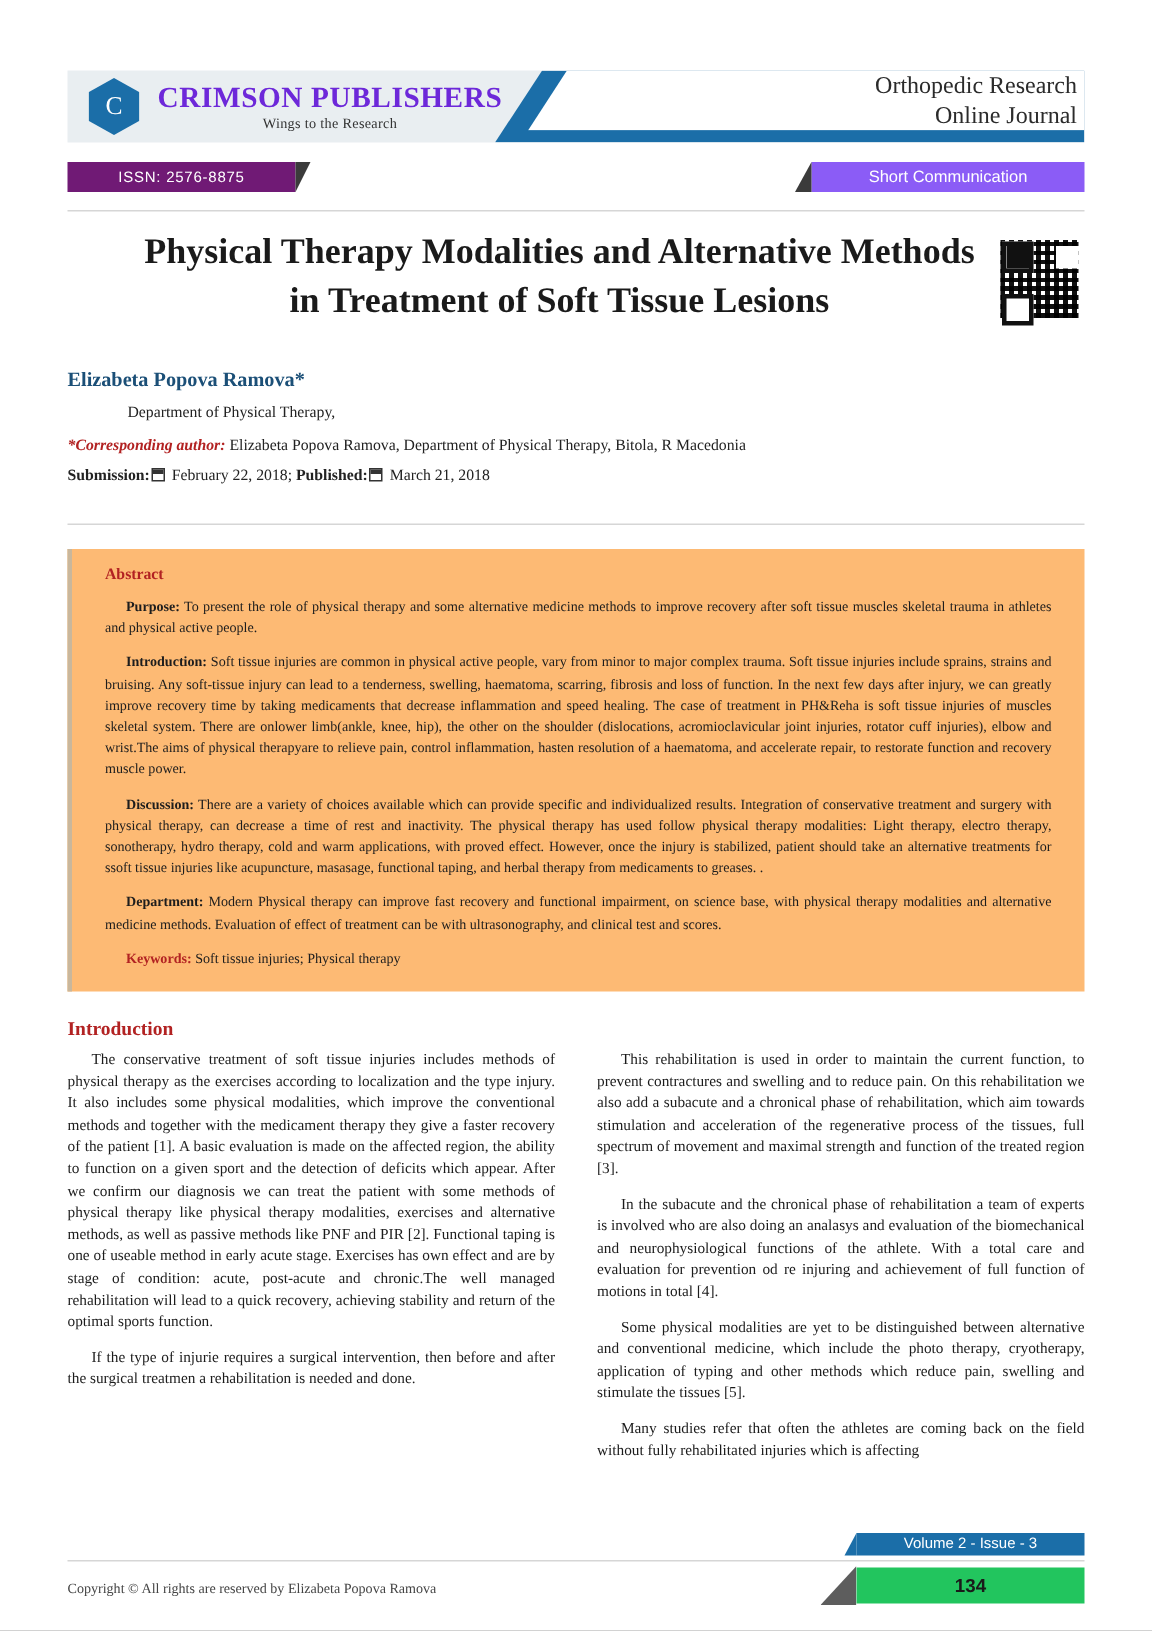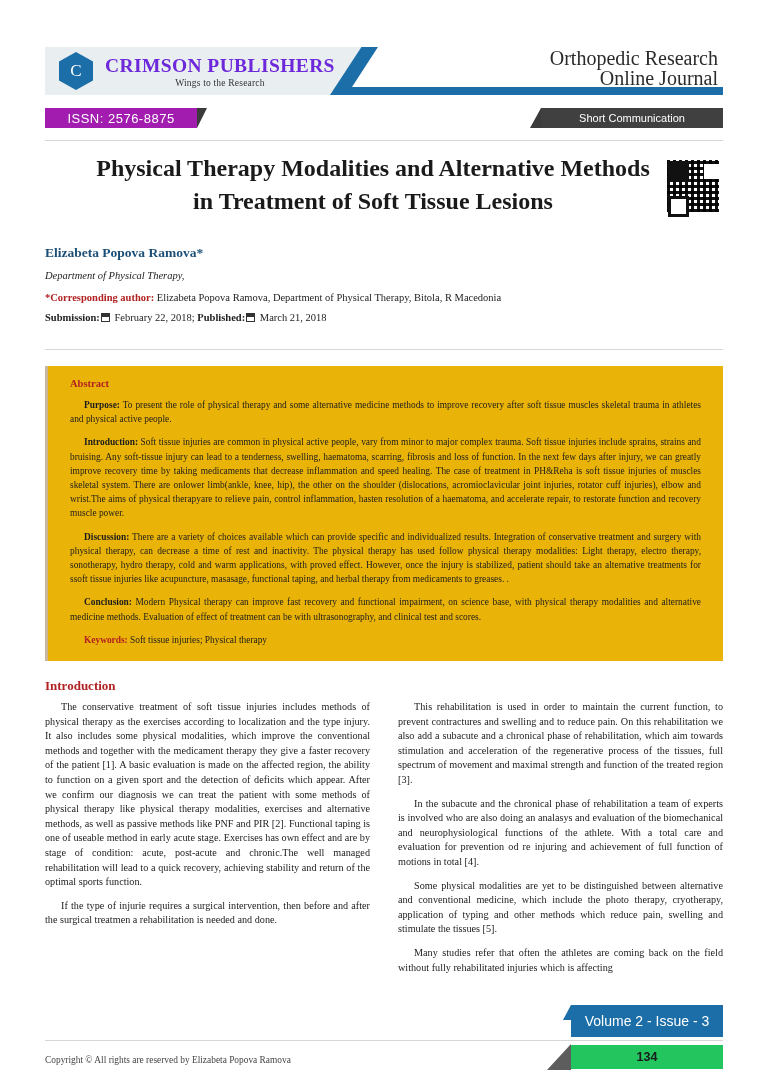--- a/index.html
+++ b/index.html
@@ -64,47 +64,47 @@
   }
   .brand-sub {
     font-size: 9.5px; color: #333; text-align: center;
     margin-top: 1px; letter-spacing: .2px;
   }
   .journal-title {
     position: absolute;
     right: 50px; top: 48px;
     text-align: right;
     color: #2b2b2b;
-    font-size: 20px;
+    font-size: 16px;
     line-height: 20px;
   }
   .issn-bar {
     position: absolute;
     left: 45px; top: 108px;
     width: 152px; height: 20px;
-    background: #a21caf;
+    background: #701a75;
     color: #fff;
-    font-size: 13px;
+    font-size: 10px;
     letter-spacing: .5px;
     display: flex; align-items: center; justify-content: center;
     font-family: "Liberation Sans", sans-serif;
   }
   .issn-bar::after {
     content: "";
     position: absolute;
     right: -10px; top: 0;
     width: 0; height: 0;
     border-top: 20px solid #3b3b3b;
     border-right: 10px solid transparent;
   }
   .sc-bar {
     position: absolute;
     right: 45px; top: 108px;
     width: 182px; height: 20px;
-    background: #404040;
+    background: #8b5cf6;
     color: #fff;
     font-size: 11px;
     display: flex; align-items: center; justify-content: center;
     font-family: "Liberation Sans", sans-serif;
   }
   .sc-bar::before {
     content: "";
     position: absolute;
     left: -11px; top: 0;
     width: 0; height: 0;
@@ -158,26 +158,26 @@
     color: #222;
   }
   .author-name {
     color: #1b4f77;
     font-size: 13.5px;
     font-weight: bold;
     font-family: "Liberation Serif", serif;
     margin-bottom: 9px;
   }
   .author-dept {
-    font-style: italic;
     font-size: 10.5px;
     margin-bottom: 11px;
+    margin-left: 40px;
   }
   .corr-line { font-size: 10.5px; margin-bottom: 9px; }
-  .corr-label { color: #b22222; font-weight: bold; }
+  .corr-label { color: #b22222; font-weight: bold; font-style: italic; }
   .submission { font-size: 10.5px; }
   .submission b { font-weight: bold; }
   .cal {
     display: inline-block;
     width: 9px; height: 9px;
     border: 1px solid #333;
     position: relative;
     margin: 0 2px -1px 1px;
     background: #fff;
   }
@@ -190,21 +190,21 @@
   .auth-rule {
     position: absolute;
     left: 45px; right: 45px; top: 349px;
     height: 1px; background: #d6d6d6;
   }
 
   
   .abstract {
     position: absolute;
     left: 45px; right: 45px; top: 366px;
-    background: #eab308;
+    background: #fdba74;
     border-left: 3px solid #c9b79c;
     padding: 12px 22px 14px 22px;
   }
   .abs-head {
     color: #b22222;
     font-weight: bold;
     font-size: 10.5px;
     margin-bottom: 9px;
     font-family: "Liberation Serif", serif;
   }
@@ -242,24 +242,24 @@
     text-align: justify;
     color: #1b1b1b;
     margin: 0 0 9px 0;
     text-indent: 16px;
   }
 
   
   .vol-bar {
     position: absolute;
     right: 45px; bottom: 50px;
-    width: 152px; height: 32px;
+    width: 152px; height: 15px;
     background: #1b6ea8;
     color: #fff;
-    font-size: 14px;
+    font-size: 10px;
     display: flex; align-items: center; justify-content: center;
     font-family: "Liberation Sans", sans-serif;
   }
   .vol-bar::before {
     content: "";
     position: absolute;
     left: -8px; top: 0;
     width: 0; height: 0;
     border-bottom: 15px solid #1b6ea8;
     border-left: 8px solid transparent;
@@ -347,21 +347,21 @@
     <p class="abs-p">
       <b>Purpose:</b><span> To present the role of physical therapy and some alternative medicine methods to improve recovery after soft tissue muscles skeletal trauma in athletes and physical active people.</span>
     </p>
     <p class="abs-p">
       <b>Introduction:</b><span> Soft tissue injuries are common in physical active people, vary from minor to major complex trauma. Soft tissue injuries include sprains, strains and bruising. Any soft-tissue injury can lead to a tenderness, swelling, haematoma, scarring, fibrosis and loss of function. In the next few days after injury, we can greatly improve recovery time by taking medicaments that decrease inflammation and speed healing. The case of treatment in PH&amp;Reha is soft tissue injuries of muscles skeletal system. There are onlower limb(ankle, knee, hip), the other on the shoulder (dislocations, acromioclavicular joint injuries, rotator cuff injuries), elbow and wrist.The aims of physical therapyare to relieve pain, control inflammation, hasten resolution of a haematoma, and accelerate repair, to restorate function and recovery muscle power.</span>
     </p>
     <p class="abs-p">
       <b>Discussion:</b><span> There are a variety of choices available which can provide specific and individualized results. Integration of conservative treatment and surgery with physical therapy, can decrease a time of rest and inactivity. The physical therapy has used follow physical therapy modalities: Light therapy, electro therapy, sonotherapy, hydro therapy, cold and warm applications, with proved effect. However, once the injury is stabilized, patient should take an alternative treatments for ssoft tissue injuries like acupuncture, masasage, functional taping, and herbal therapy from medicaments to greases. .</span>
     </p>
     <p class="abs-p">
-      <b>Conclusion:</b><span> Modern Physical therapy can improve fast recovery and functional impairment, on science base, with physical therapy modalities and alternative medicine methods. Evaluation of effect of treatment can be with ultrasonography, and clinical test and scores.</span>
+      <b>Department:</b><span> Modern Physical therapy can improve fast recovery and functional impairment, on science base, with physical therapy modalities and alternative medicine methods. Evaluation of effect of treatment can be with ultrasonography, and clinical test and scores.</span>
     </p>
     <div class="kw">
       <span class="kw-label">Keywords:</span><span> Soft tissue injuries; Physical therapy</span>
     </div>
   </div>
 
   <div class="section-head">Introduction</div>
 
   <div class="cols">
     <div class="col">

